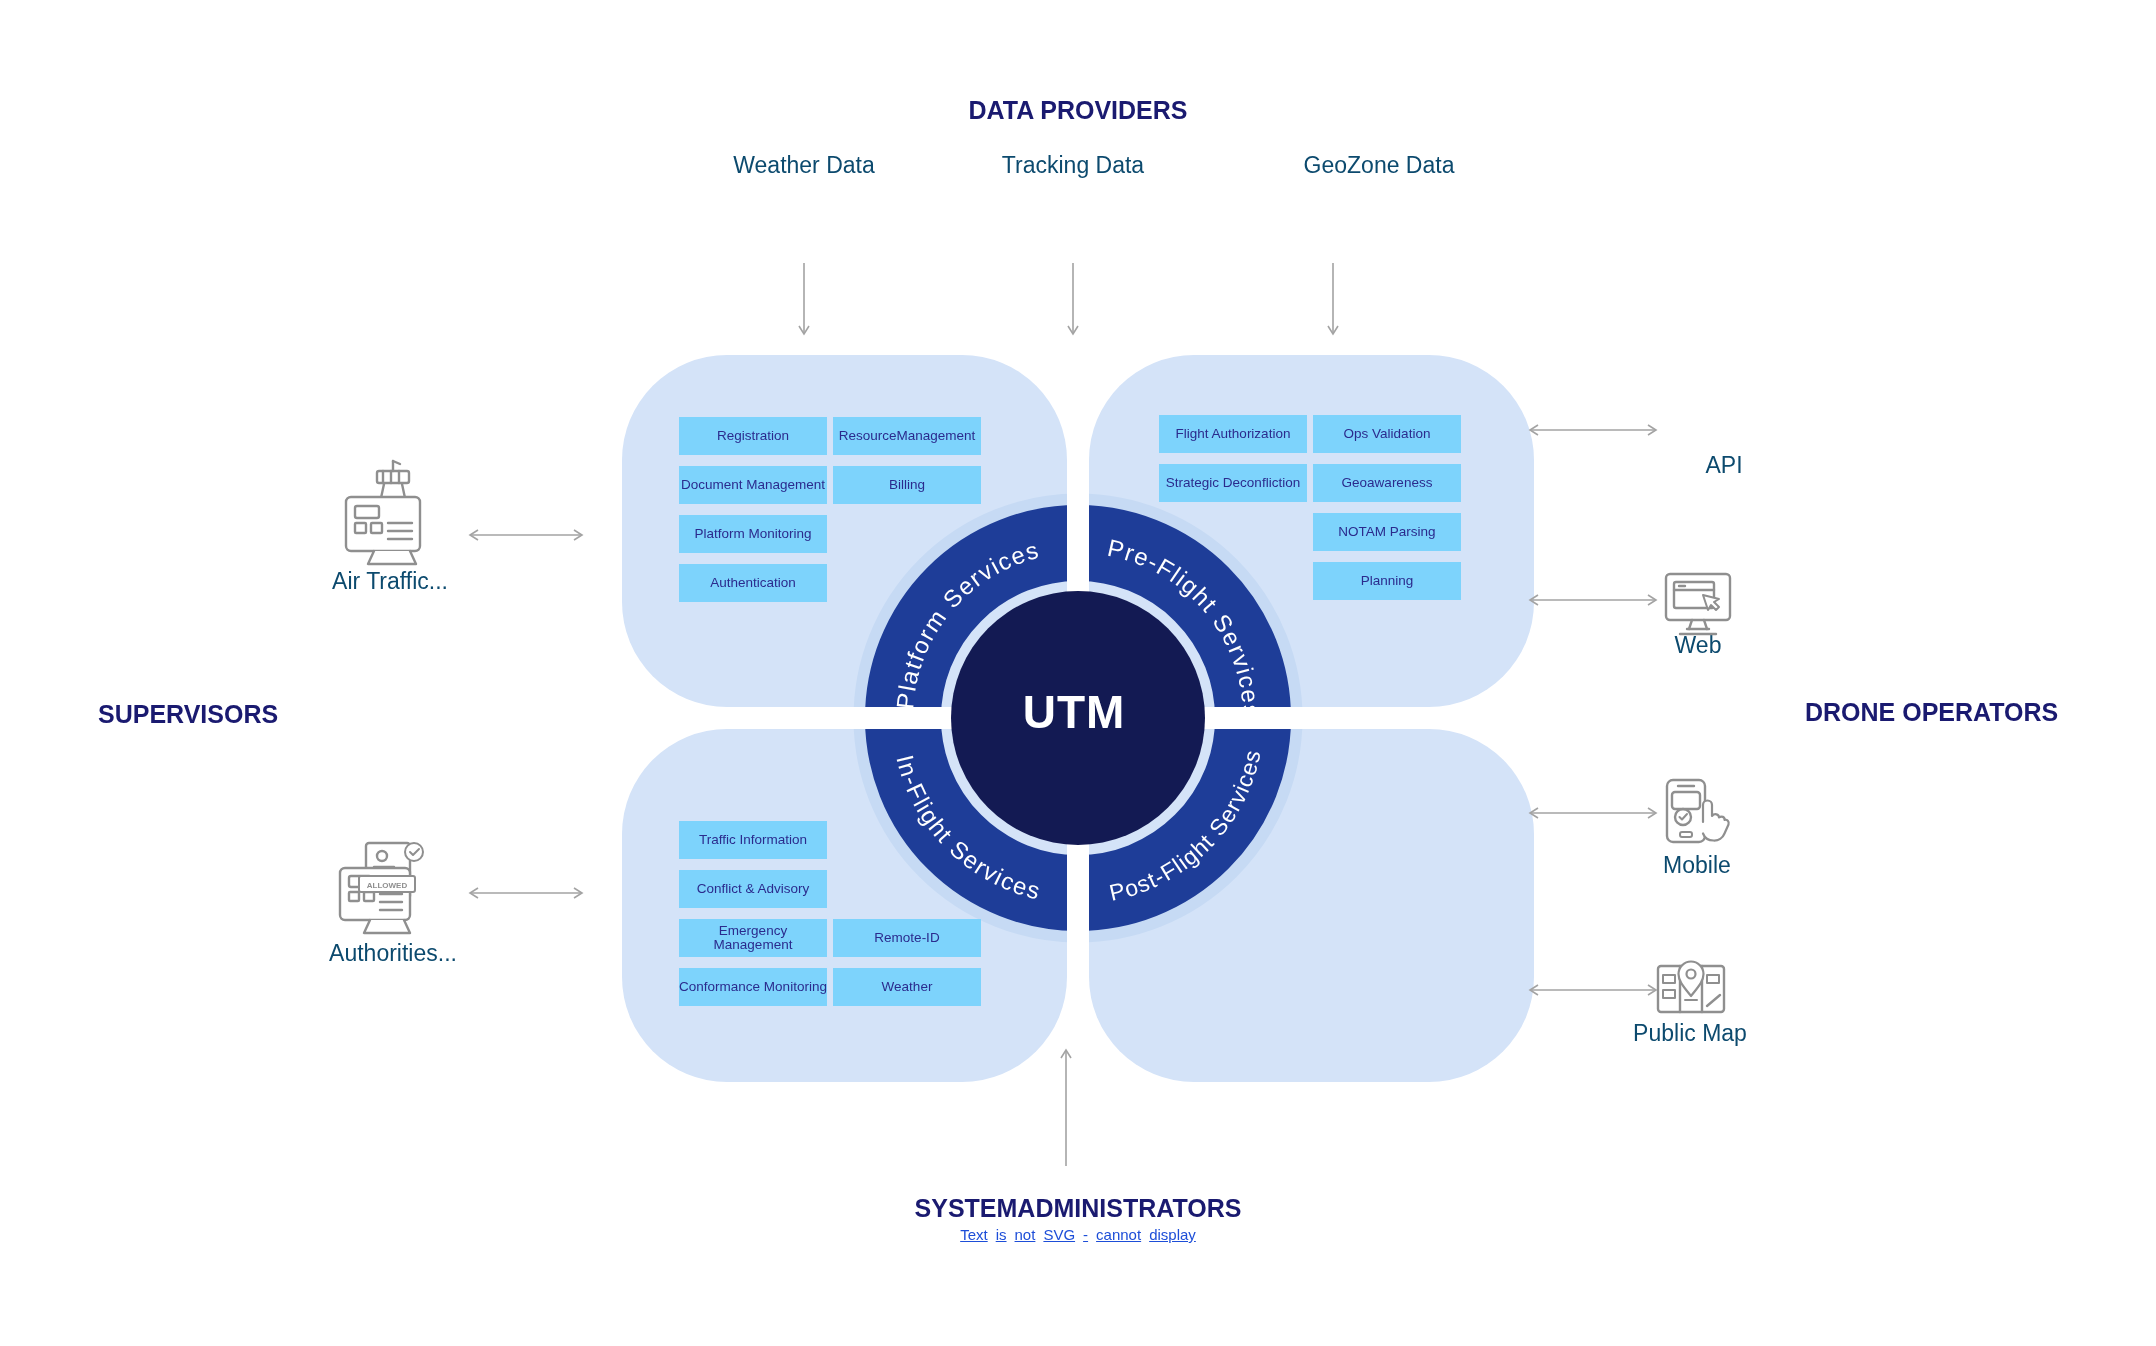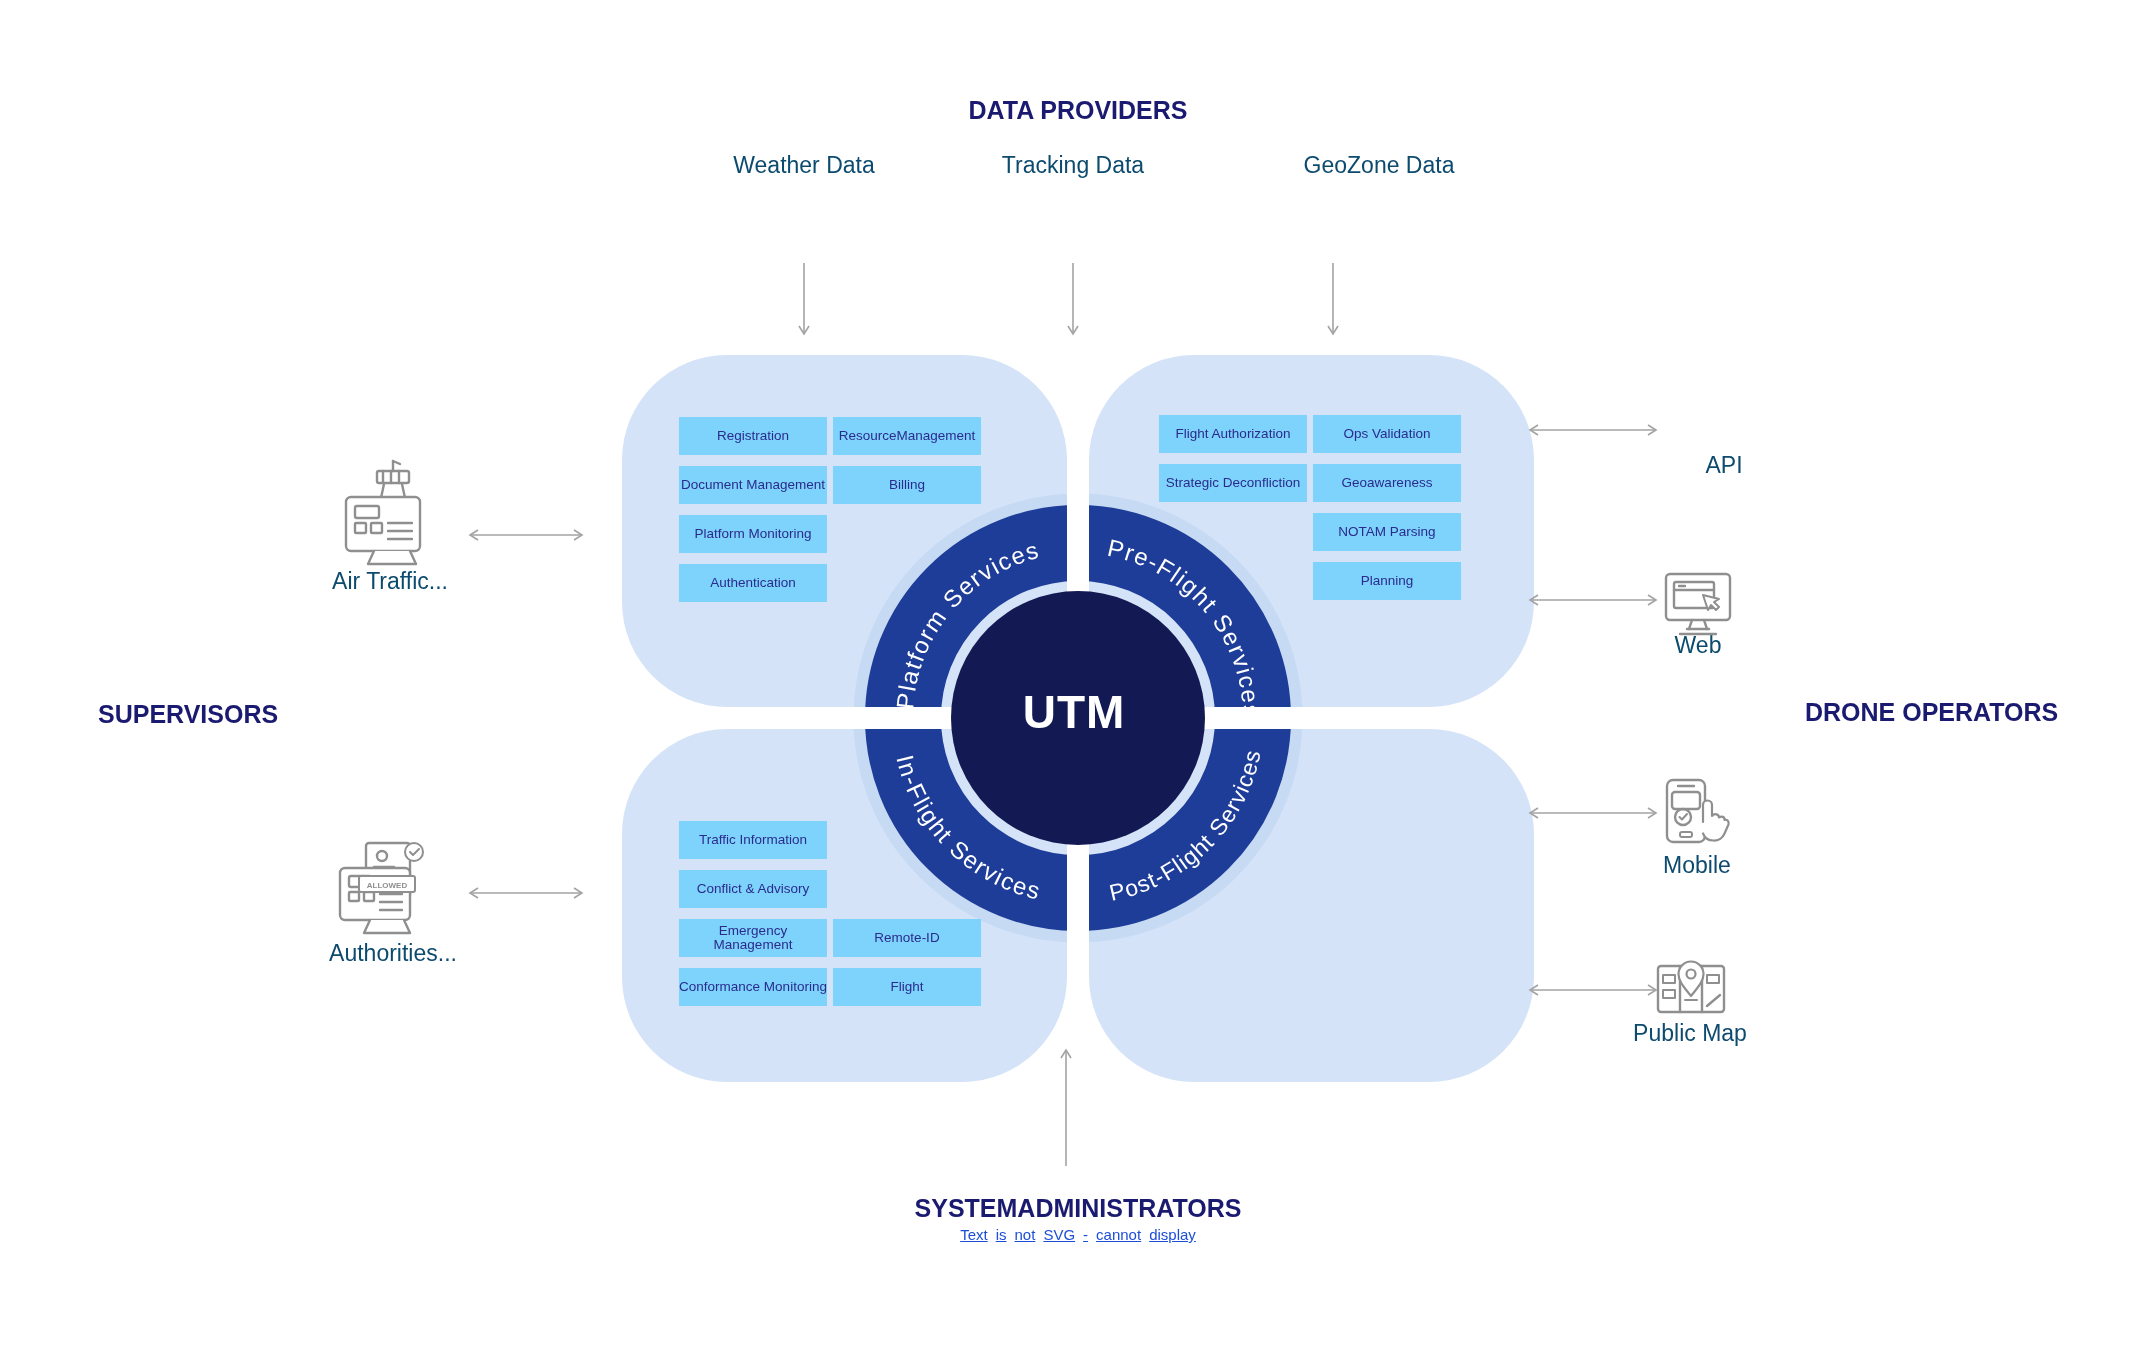--- a/index.html
+++ b/index.html
@@ -238,18 +238,18 @@
       <div class="sbox">
         <span>Emergency Management</span>
       </div>
       <div class="sbox">
         <span>Remote-ID</span>
       </div>
       <div class="sbox">
         <span>Conformance Monitoring</span>
       </div>
       <div class="sbox">
-        <span>Flight</span>
+        <span>Weather</span>
       </div>
     </div>
 
   <div id="hub-label">UTM</div>
 </div>
 
 </body></html>

